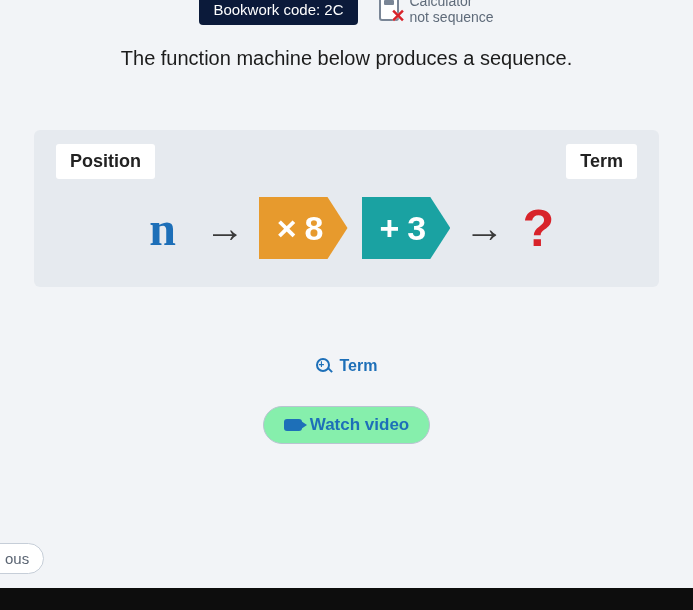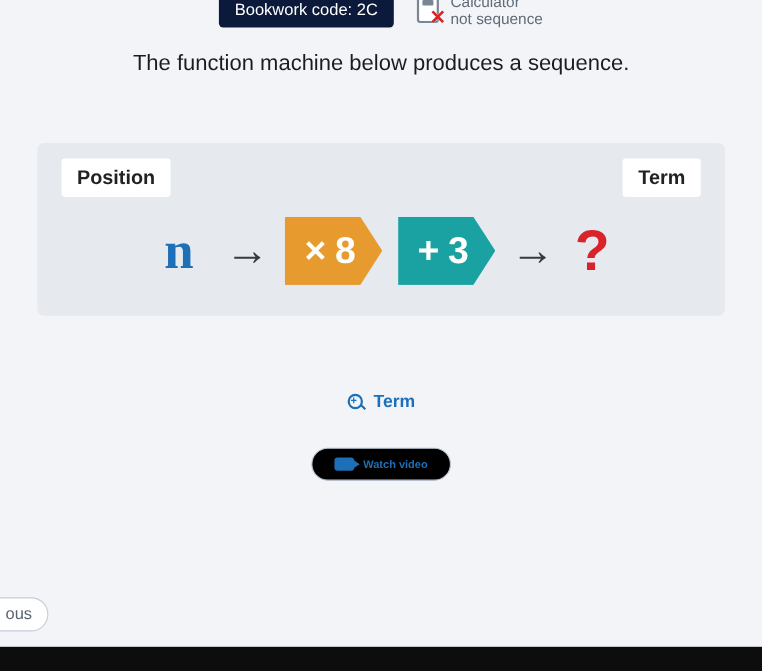--- a/index.html
+++ b/index.html
@@ -152,23 +152,23 @@
       cursor: pointer;
     }
     .watch-btn {
       display: inline-flex;
       align-items: center;
       gap: 8px;
       margin-top: 28px;
       padding: 8px 20px;
       border: 1.5px solid #b9c4d1;
       border-radius: 22px;
-      background: #000000;
+      background: #86efac;
       color: #1d6fb8;
-      font-size: 10px;
+      font-size: 17px;
       font-weight: 600;
       cursor: pointer;
     }
     .prev-pill {
       position: absolute;
       left: -18px;
       bottom: 36px;
       background: #fff;
       border: 1.5px solid #c6ced8;
       border-radius: 18px;

